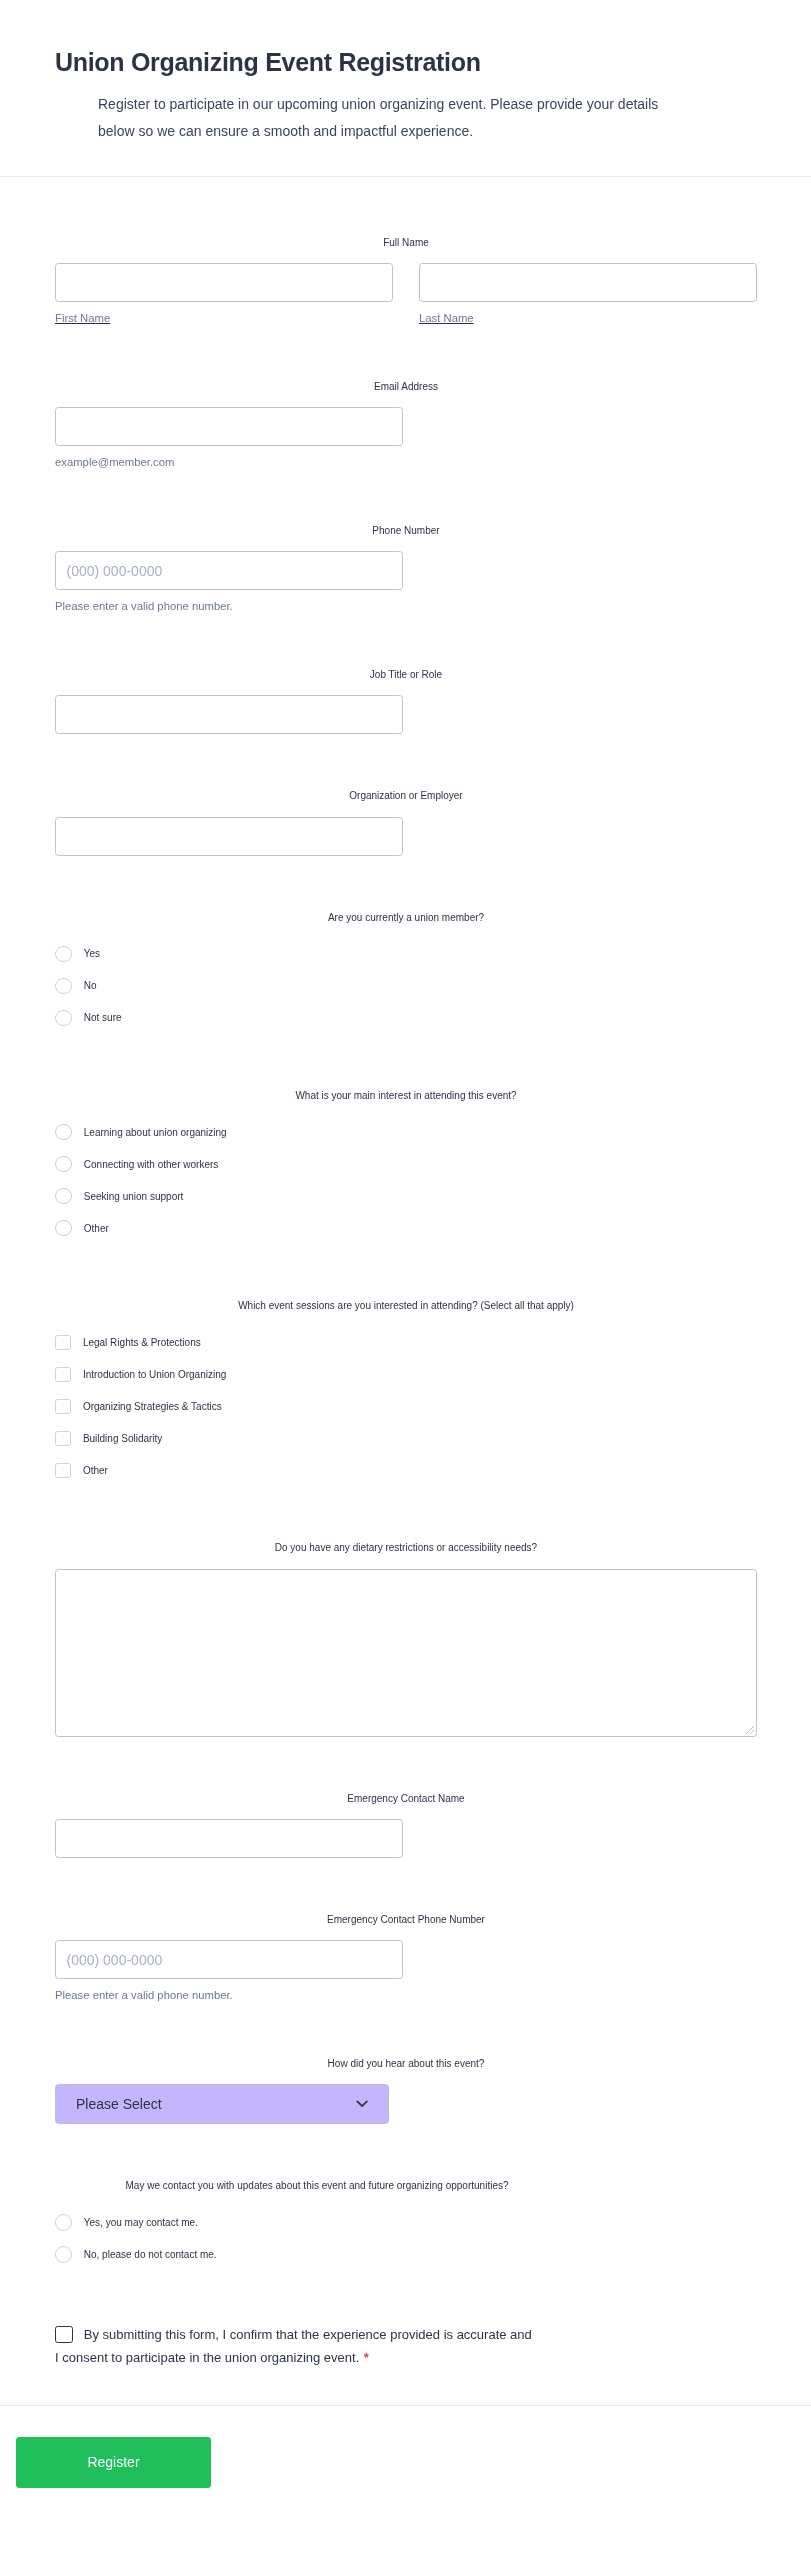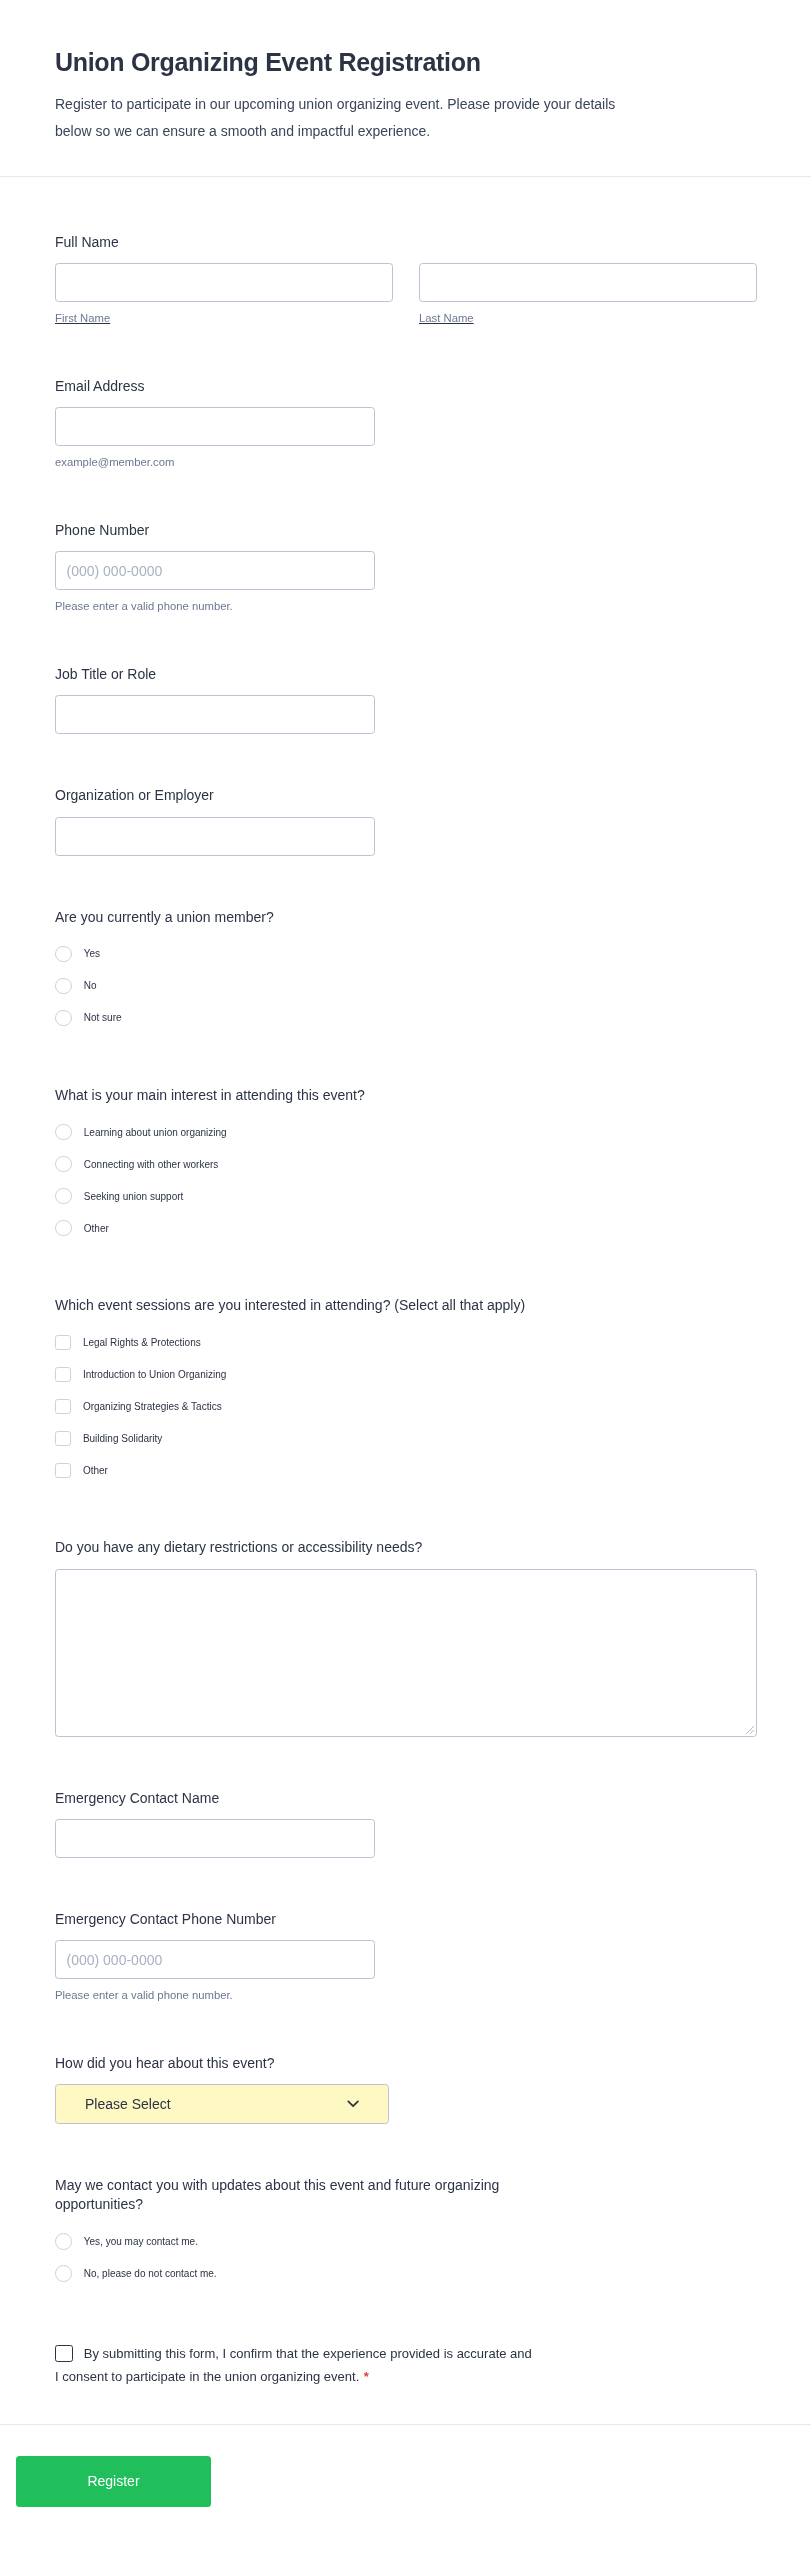--- a/index.html
+++ b/index.html
@@ -28,38 +28,40 @@
     letter-spacing: -0.3px;
     margin: 0;
     color: var(--text);
   }
   .subtitle {
     margin-top: 14px;
     font-size: 14px;
     line-height: 27px;
     max-width: 576px;
     color: #3b4558;
+    margin-left: 43px;
   }
   .divider {
     border: none;
     border-top: 0.9px solid var(--divider);
     margin: 31px 0 0;
   }
   .form-body { padding: 56px 55px 0; }
   .field { margin-bottom: 52px; }
   .field-label {
-    font-size: 14px;
+    font-size: 10px;
     font-weight: 500;
     color: var(--text);
     margin-bottom: 11.3px;
     line-height: 19px;
+    text-align: center;
   }
   .narrow-label { max-width: 524px; }
   .text-input {
-    width: 320px;
+    width: 348px;
     height: 39px;
     border: 0.9px solid var(--border);
     border-radius: 3.5px;
     padding: 0 10.5px;
     font-family: "Liberation Sans", sans-serif;
     font-size: 14px;
     color: var(--text);
     background: #fff;
     outline: none;
   }
@@ -117,24 +119,24 @@
       linear-gradient(135deg, transparent 0 50%, #b6bdc9 50% 56%, transparent 56% 72%, #b6bdc9 72% 78%, transparent 78%);
   }
   .select {
     width: 334px;
     height: 40px;
     border: 0.9px solid var(--border);
     border-radius: 3.5px;
     display: flex;
     align-items: center;
     justify-content: space-between;
-    padding: 0 29px;
-    font-size: 14px;
-    color: var(--text);
-    background: #fef9c3;
+    padding: 0 20px;
+    font-size: 14px;
+    color: var(--text);
+    background: #c4b5fd;
     cursor: pointer;
   }
   .chevron { display: inline-flex; }
   .consent {
     max-width: 480px;
     font-size: 13px;
     line-height: 23.6px;
     color: var(--text);
     margin-top: 7px;
   }

